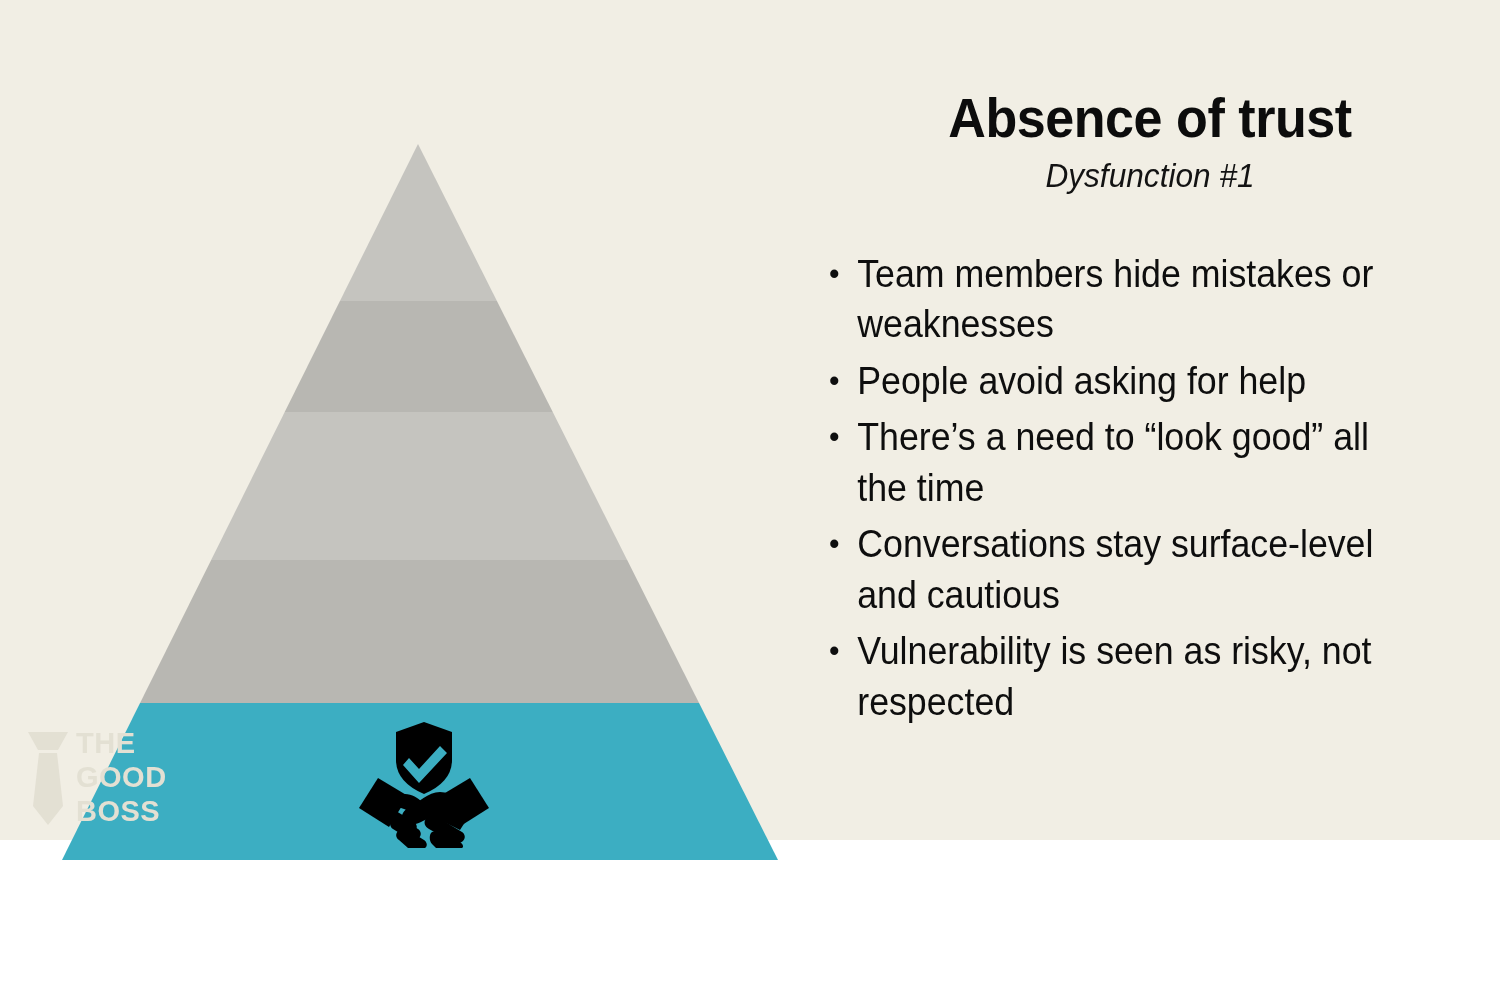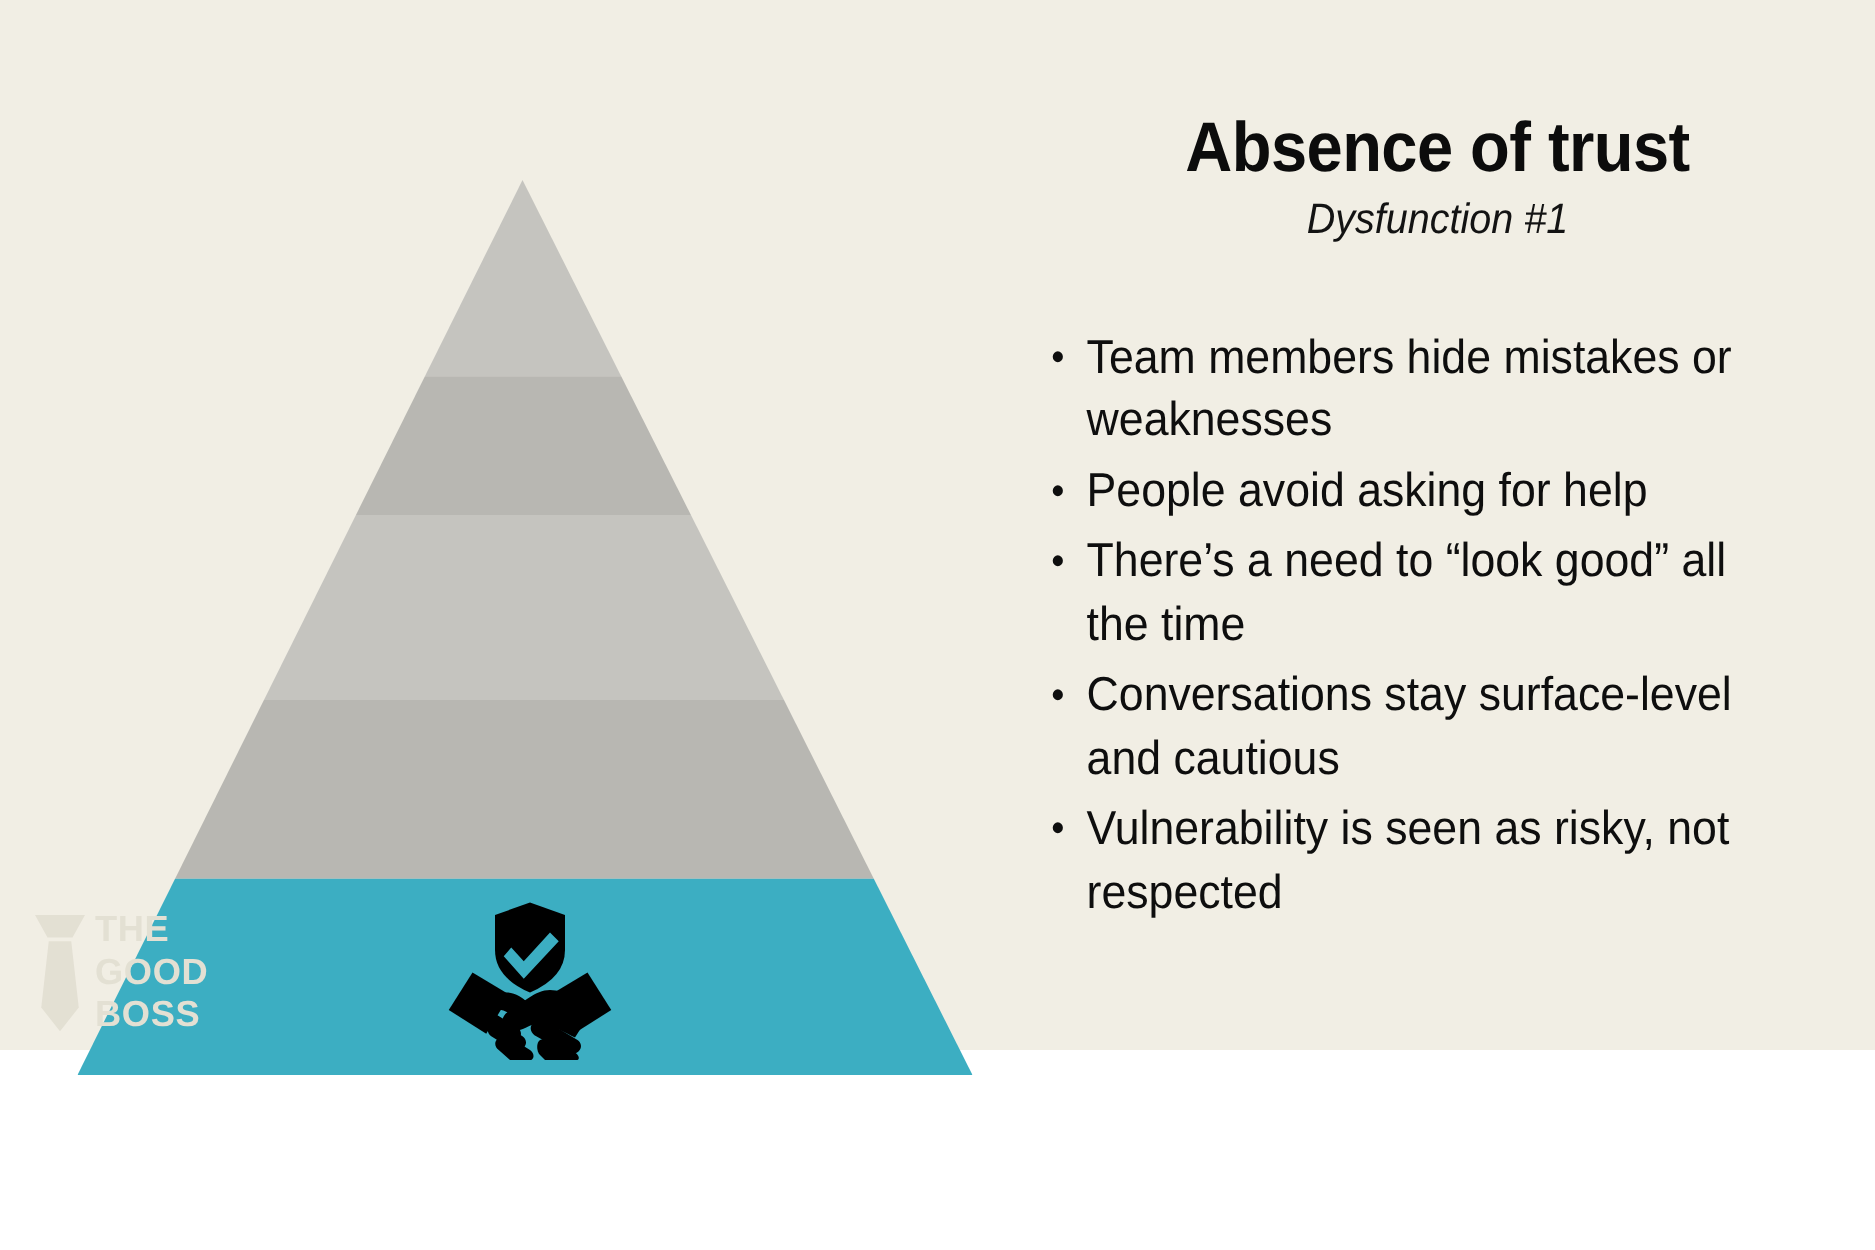--- a/index.html
+++ b/index.html
@@ -82,21 +82,21 @@
     font-weight: 400;
     font-size: 34px;
     line-height: 1.1;
     color: #131313;
     transform: scaleX(0.93);
     transform-origin: 50% 50%;
   }
 
   #bullets {
     list-style: none;
-    margin: 12px;
+    margin: 0;
     padding: 54px 36px 0 14px;
   }
   #bullets li {
     position: relative;
     margin: 0 0 6px 0;
     padding-left: 46px;
     font-family: "Liberation Sans Narrow", "Liberation Sans", "DejaVu Sans Condensed", sans-serif;
     font-weight: 400;
     font-size: 38px;
     line-height: 1.33;

